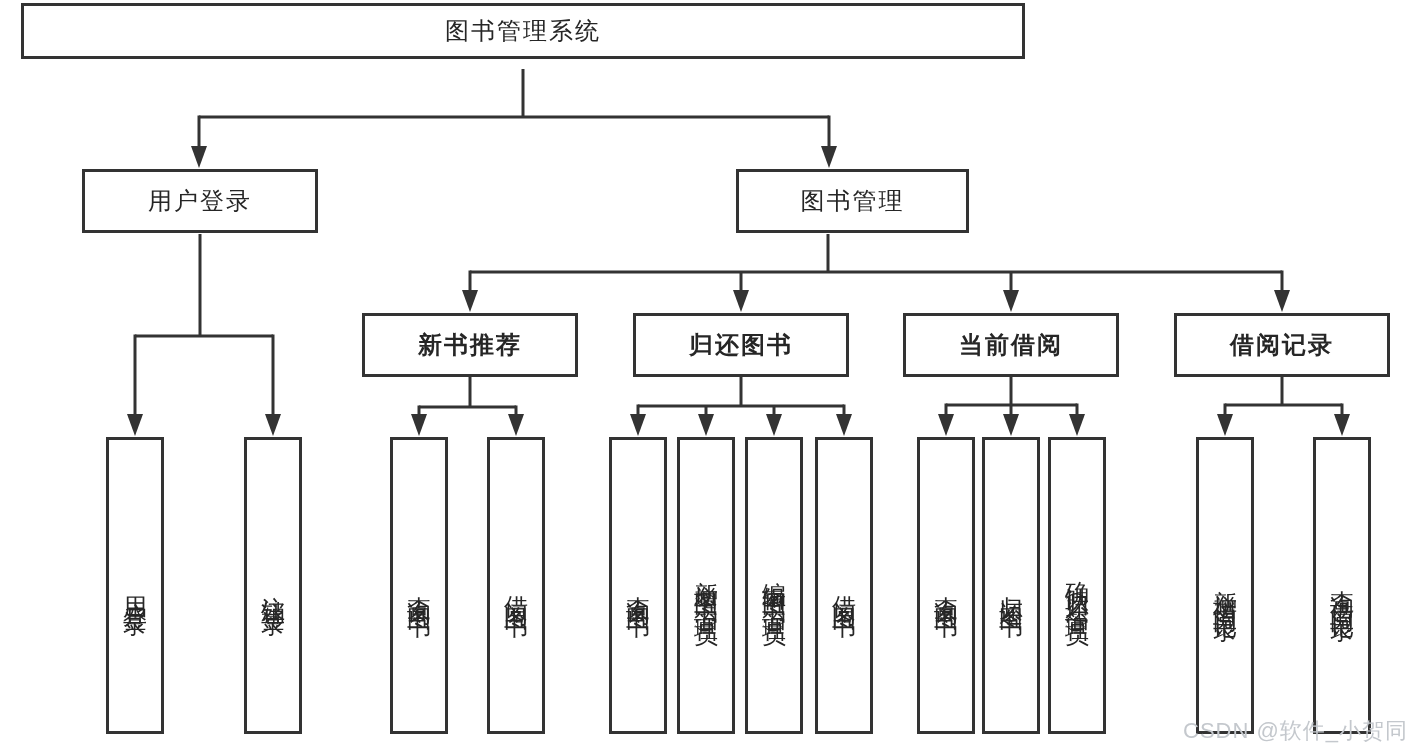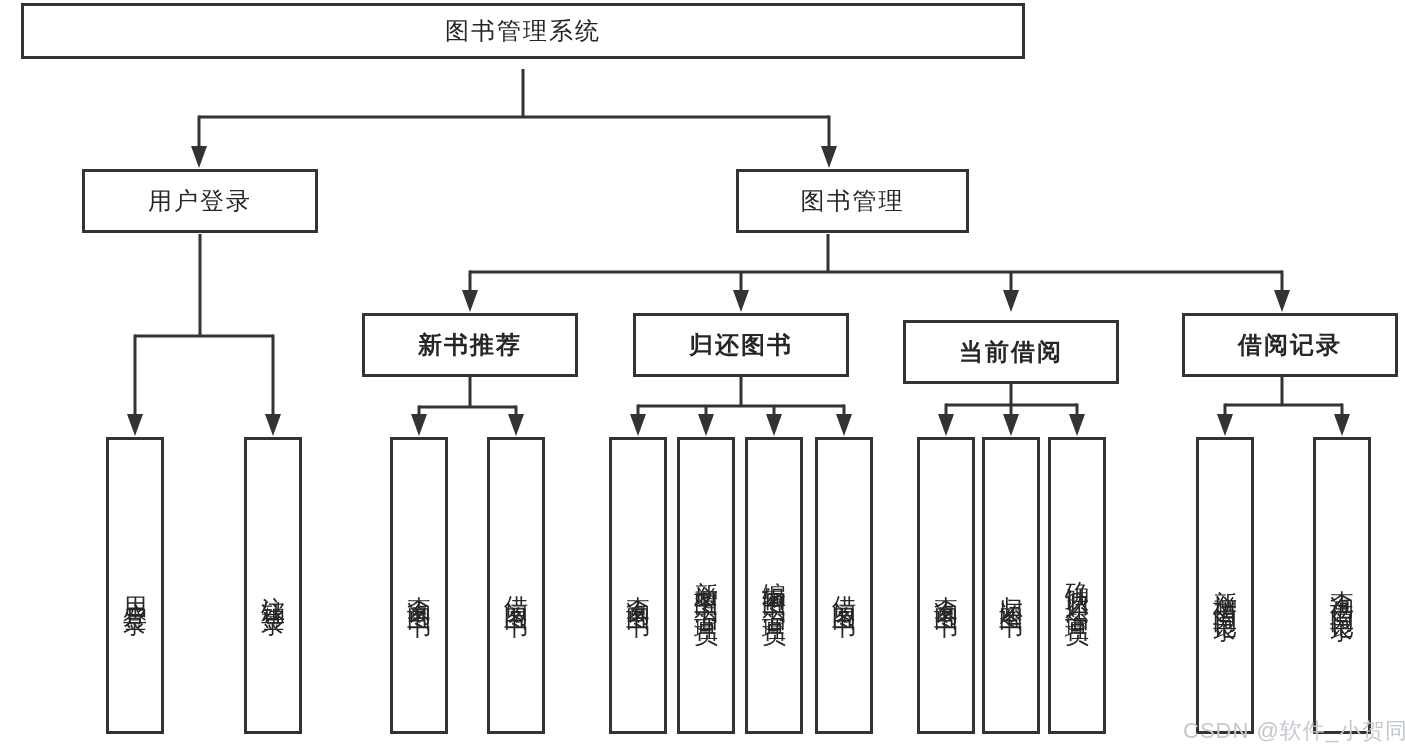--- a/index.html
+++ b/index.html
@@ -30,22 +30,22 @@
     letter-spacing: 2px;
     white-space: nowrap;
   }
   .hnode { height: 64px; }
   .root-node { left: 21px; top: 3px; width: 1004px; height: 56px; }
   .n-user-login   { left: 82px;  top: 169px; width: 236px; }
   .n-book-mgmt    { left: 712px; top: 169px; width: 233px; margin-left: 24px; }
   .l3 { top: 313px; width: 216px; font-weight: bold; }
   .n-new-book     { left: 362px; }
   .n-book-borrow  { left: 633px; }
-  .n-cur-borrow   { left: 903px; margin-top: 7px; }
-  .n-borrow-rec   { left: 1174px; margin-left: 8px; }
+  .n-cur-borrow   { left: 903px; }
+  .n-borrow-rec   { left: 1174px; }
   .leaf {
     top: 437px;
     width: 58px;
     height: 297px;
   }
   .leaf span {
     writing-mode: vertical-rl;
     text-orientation: mixed;
     letter-spacing: 6px;
     margin-bottom: -6px;

